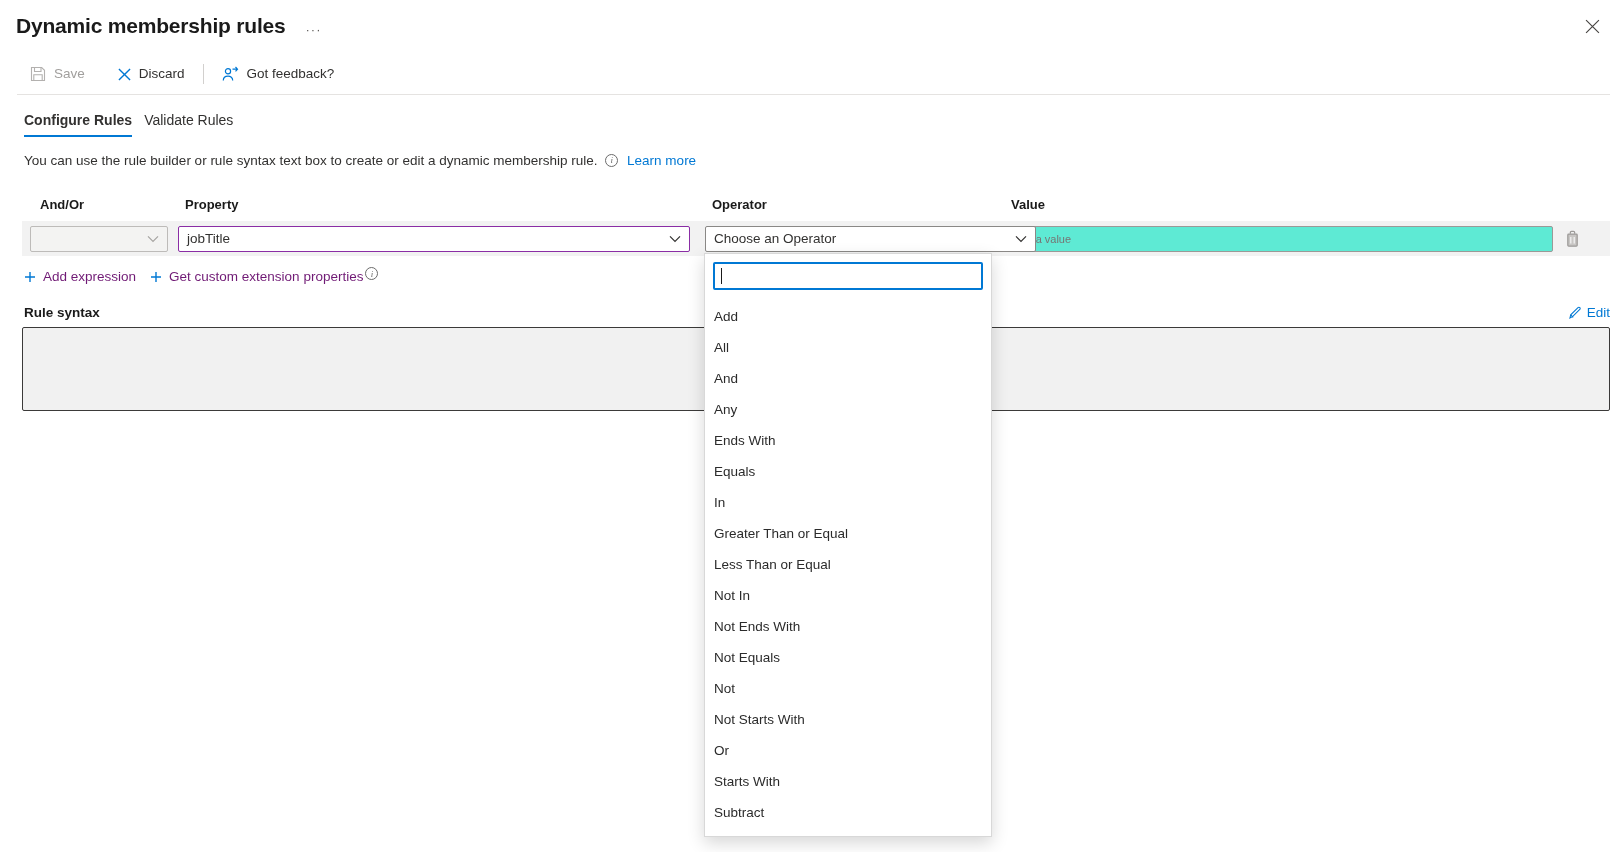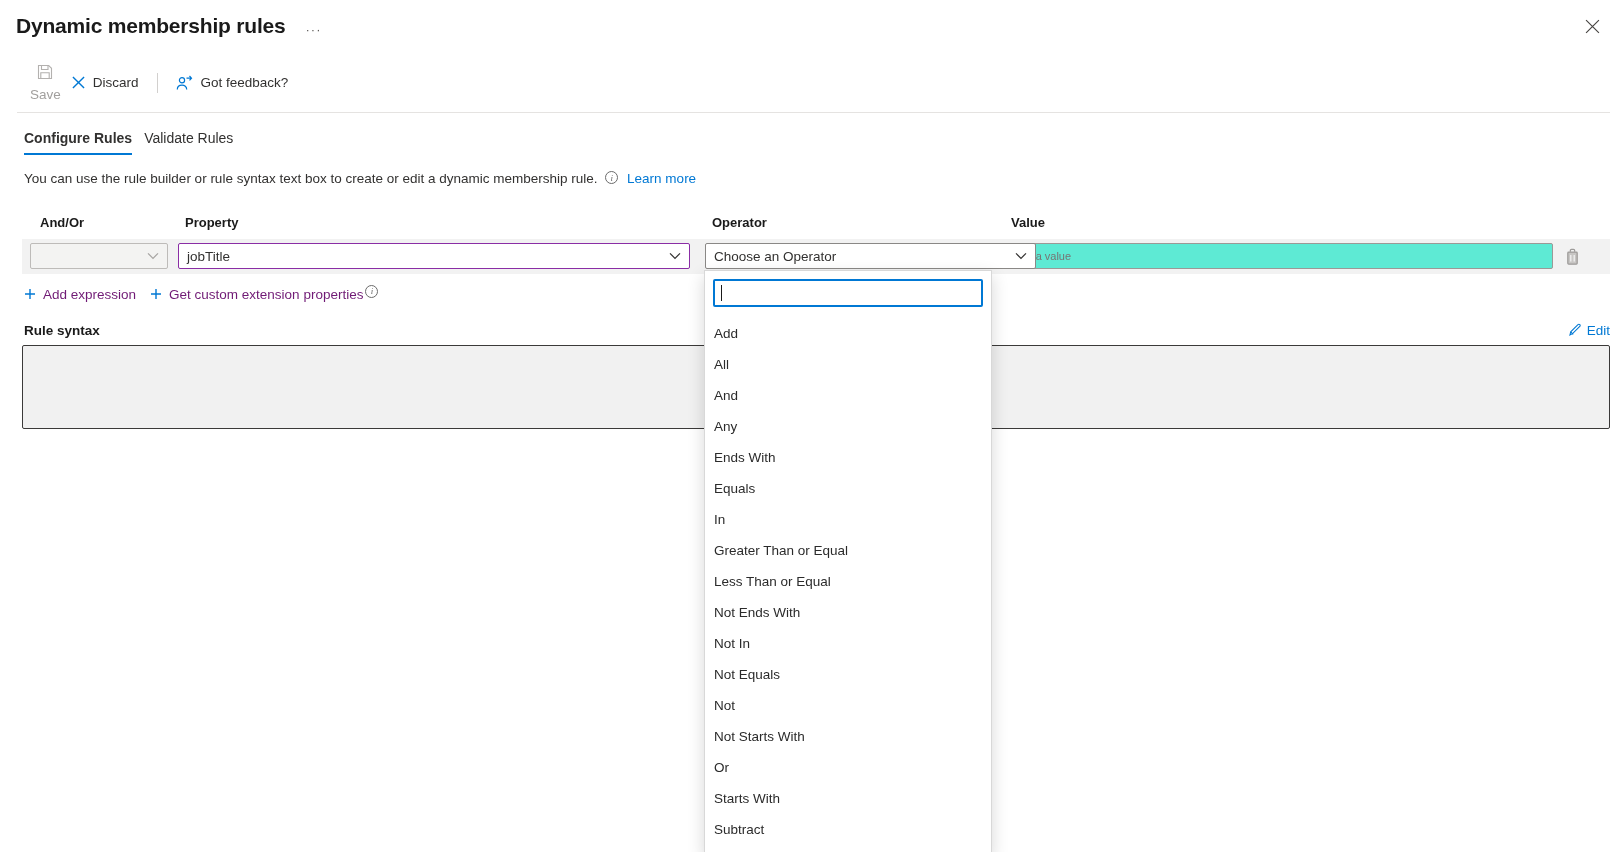--- a/index.html
+++ b/index.html
@@ -18,21 +18,21 @@
   .more-btn { margin-left: 20px; color: #605e5c; font-size: 13px; letter-spacing: 1px; line-height: 1; padding-top: 6px; }
   .close-btn { margin-left: auto; display: flex; align-items: center; }
 
   
   .toolbar { display: flex; align-items: center; margin: 26px 12px 0 17px; padding: 0 0 10px 13px; border-bottom: 1px solid #e5e3e1; }
   .tb-btn { display: inline-flex; align-items: center; gap: 8px; font-size: 13.5px; color: #323130; }
   .tb-btn .lbl { line-height: 1; }
   .tb-btn.is-disabled { cursor: default; }
   .tb-btn.is-disabled .lbl { color: #a19f9d; }
   .tb-sep { width: 1px; height: 20px; background: #d2d0ce; margin: 0 18px; }
-  .mr-lg { margin-right: 11px; flex-direction: column; }
+  .mr-lg { margin-right: 33px; }
 
   
   .tabs { display: flex; gap: 12px; margin: 17px 0 0 24px; }
   .tab { font-size: 14px; padding-bottom: 7px; color: #323130; border-bottom: 2px solid transparent; cursor: pointer; }
   .tab.active { font-weight: 700; border-bottom-color: #0078d4; }
 
   
   .desc { margin: 16px 0 0 24px; font-size: 13.5px; color: #323130; }
   .blue-link { color: #0078d4; }
   .info-circle {
@@ -215,23 +215,23 @@
             <div class="option">Ends With</div>
 
             <div class="option">Equals</div>
 
             <div class="option">In</div>
 
             <div class="option">Greater Than or Equal</div>
 
             <div class="option">Less Than or Equal</div>
 
+            <div class="option">Not In</div>
+
             <div class="option">Not Ends With</div>
-
-            <div class="option">Not In</div>
 
             <div class="option">Not Equals</div>
 
             <div class="option">Not</div>
 
             <div class="option">Not Starts With</div>
 
             <div class="option">Or</div>
 
             <div class="option">Starts With</div>

